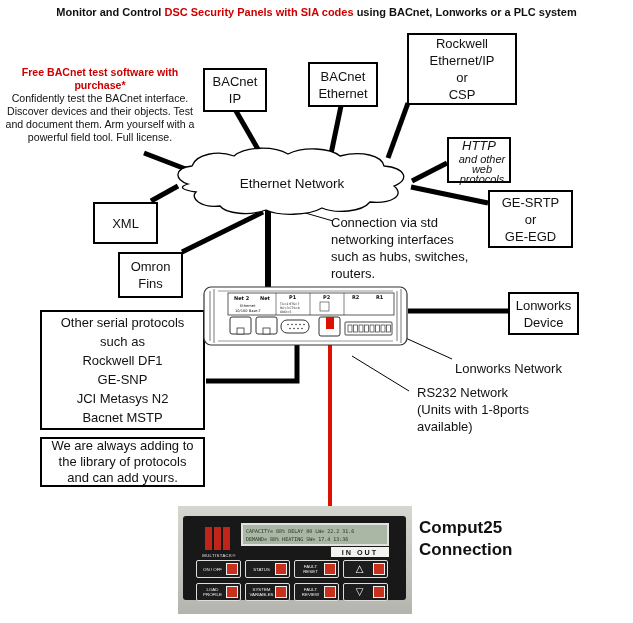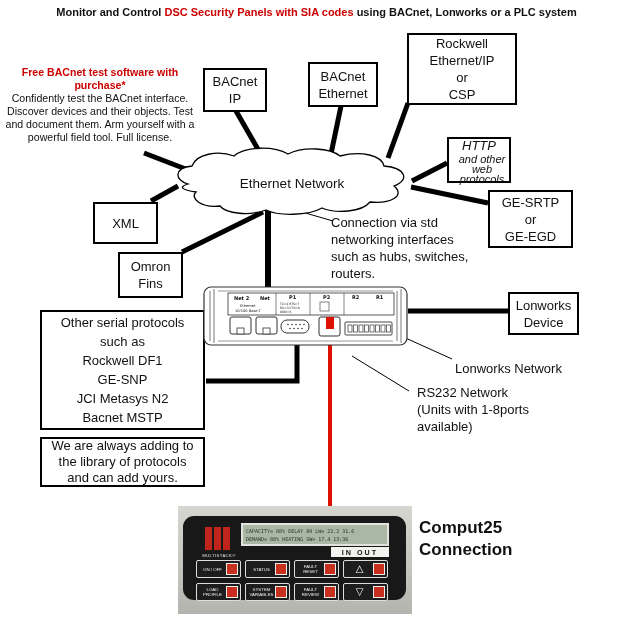--- a/index.html
+++ b/index.html
@@ -32,21 +32,21 @@
   .note span{display:block;}
   .big-label{position:absolute;font-size:17px;font-weight:bold;line-height:22px;z-index:2;}
   .big-label span{display:block;}
   
   .device{left:198px;top:283px;z-index:2;}
   .device text{font-family:"DejaVu Sans",sans-serif;fill:#111;}
   
   .photo{left:178px;top:506px;width:234px;height:108px;z-index:2;
          background:linear-gradient(180deg,#d6d6d0 0%,#c4c4be 60%,#b4b4ae 100%);}
   .panel{position:absolute;left:5px;top:10px;width:223px;height:84px;
-         background:#181818;border-radius:11px;}
+         background:#181818;border-radius:3px;}
   .logo-bars{position:absolute;left:22px;top:11px;display:flex;gap:2px;}
   .logo-bars i{display:block;width:7px;height:23px;background:#c0251c;}
   .brand{position:absolute;left:6px;top:37px;width:60px;text-align:center;
          color:#e8e8e8;font-size:4.2px;letter-spacing:.4px;}
   .lcd{position:absolute;left:58px;top:7px;width:148px;height:23px;
        background:#a9b7a4;border:2px solid #e2e2e0;
        font-family:"DejaVu Sans Mono",monospace;font-size:5px;line-height:8px;
        color:#2a3328;padding:2px 3px;box-sizing:border-box;white-space:nowrap;overflow:hidden;}
   .inout{position:absolute;left:148px;top:31px;width:58px;height:10px;background:#f2f2ee;
          color:#111;font-size:7.2px;font-weight:bold;letter-spacing:2px;

